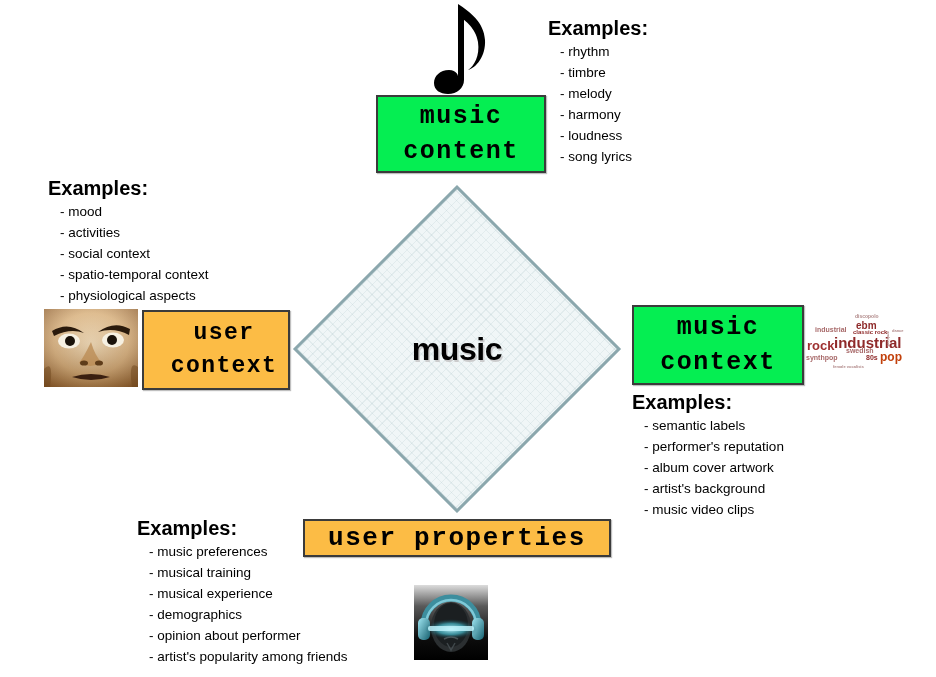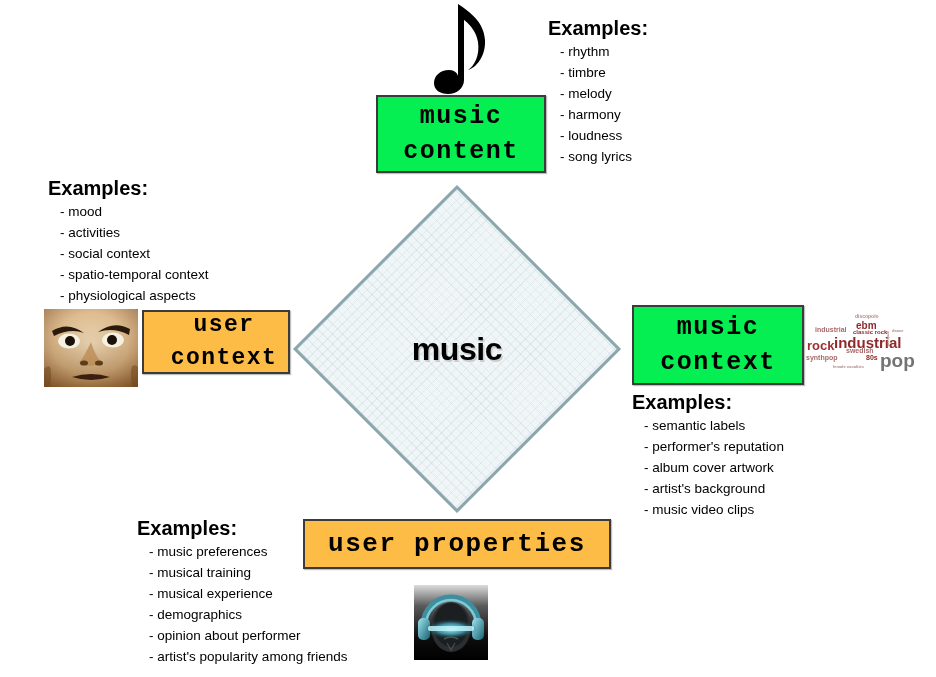--- a/index.html
+++ b/index.html
@@ -79,36 +79,36 @@
   .node-box .line { display: block; white-space: nowrap; }
 
   #box-music-content {
     left: 376px;  top: 95px;  width: 170px; height: 78px;
     background: #05ee52;
     font-size: 25px;
     line-height: 1.42;
     letter-spacing: 1.5px;
   }
   #box-user-context {
-    left: 142px; top: 310px; width: 148px; height: 64px;
+    left: 142px; top: 310px; width: 148px; height: 80px;
     background: #fcbc45;
     font-size: 23px;
     line-height: 1.42;
     letter-spacing: 1.4px;
     padding-left: 16px;
   }
   #box-music-context {
     left: 632px; top: 305px; width: 172px; height: 80px;
     background: #05ee52;
     font-size: 25px;
     line-height: 1.42;
     letter-spacing: 1.5px;
   }
   #box-user-properties {
-    left: 303px; top: 519px; width: 308px; height: 50px;
+    left: 303px; top: 519px; width: 308px; height: 38px;
     background: #fcbc45;
     font-size: 26px;
     line-height: 1;
     letter-spacing: 1.6px;
   }
 
   
   .examples {
     font-family: "Liberation Sans", sans-serif;
     font-size: 13.5px;
@@ -251,21 +251,21 @@
 </div>
 
 <div class="abs node-box" id="box-music-context">
   <span class="line">music</span>
   <span class="line">context</span>
 </div>
 
 <div class="abs pic" id="pic-tag-cloud" style="position: absolute;">
     <span class="cloud-word" style="left: 28px; top: 28px; font-size: 15px; color: rgb(143, 42, 42); line-height: 1;">industrial</span>
     <span class="cloud-word" style="left: 1px; top: 32px; font-size: 13px; color: rgb(158, 48, 48); line-height: 1;">rock</span>
-    <span class="cloud-word" style="left: 74px; top: 44px; font-size: 19px; color: #737373; line-height: 1;">pop</span>
+    <span class="cloud-word" style="left: 74px; top: 44px; font-size: 12px; color: #c2410c; line-height: 1;">pop</span>
     <span class="cloud-word" style="left: 9px; top: 19px; font-size: 7px; color: rgb(168, 106, 106); line-height: 1;">industrial</span>
     <span class="cloud-word" style="left: 0px; top: 47px; font-size: 7px; color: rgb(168, 106, 106); line-height: 1;">synthpop</span>
     <span class="cloud-word" style="left: 50px; top: 14px; font-size: 10px; color: rgb(143, 42, 42); line-height: 1;">ebm</span>
     <span class="cloud-word" style="left: 47px; top: 22px; font-size: 6px; color: rgb(143, 42, 42); line-height: 1;">classic rock</span>
     <span class="cloud-word" style="left: 40px; top: 40px; font-size: 7px; color: rgb(168, 106, 106); line-height: 1;">swedish</span>
     <span class="cloud-word" style="left: 60px; top: 47px; font-size: 7px; color: rgb(143, 42, 42); line-height: 1;">80s</span>
     <span class="cloud-word" style="left: 49px; top: 7px; font-size: 5px; color: rgb(176, 136, 136); line-height: 1;">discopolo</span>
     <span class="cloud-word" style="left: 27px; top: 58px; font-size: 4px; color: rgb(176, 136, 136); line-height: 1;">female vocalists</span>
     <span class="cloud-word" style="left: 74px; top: 30px; font-size: 4px; color: rgb(176, 136, 136); line-height: 1; transform: rotate(90deg);">ambient</span>
     <span class="cloud-word" style="left: 86px; top: 22px; font-size: 4px; color: rgb(176, 136, 136); line-height: 1;">dance</span>

